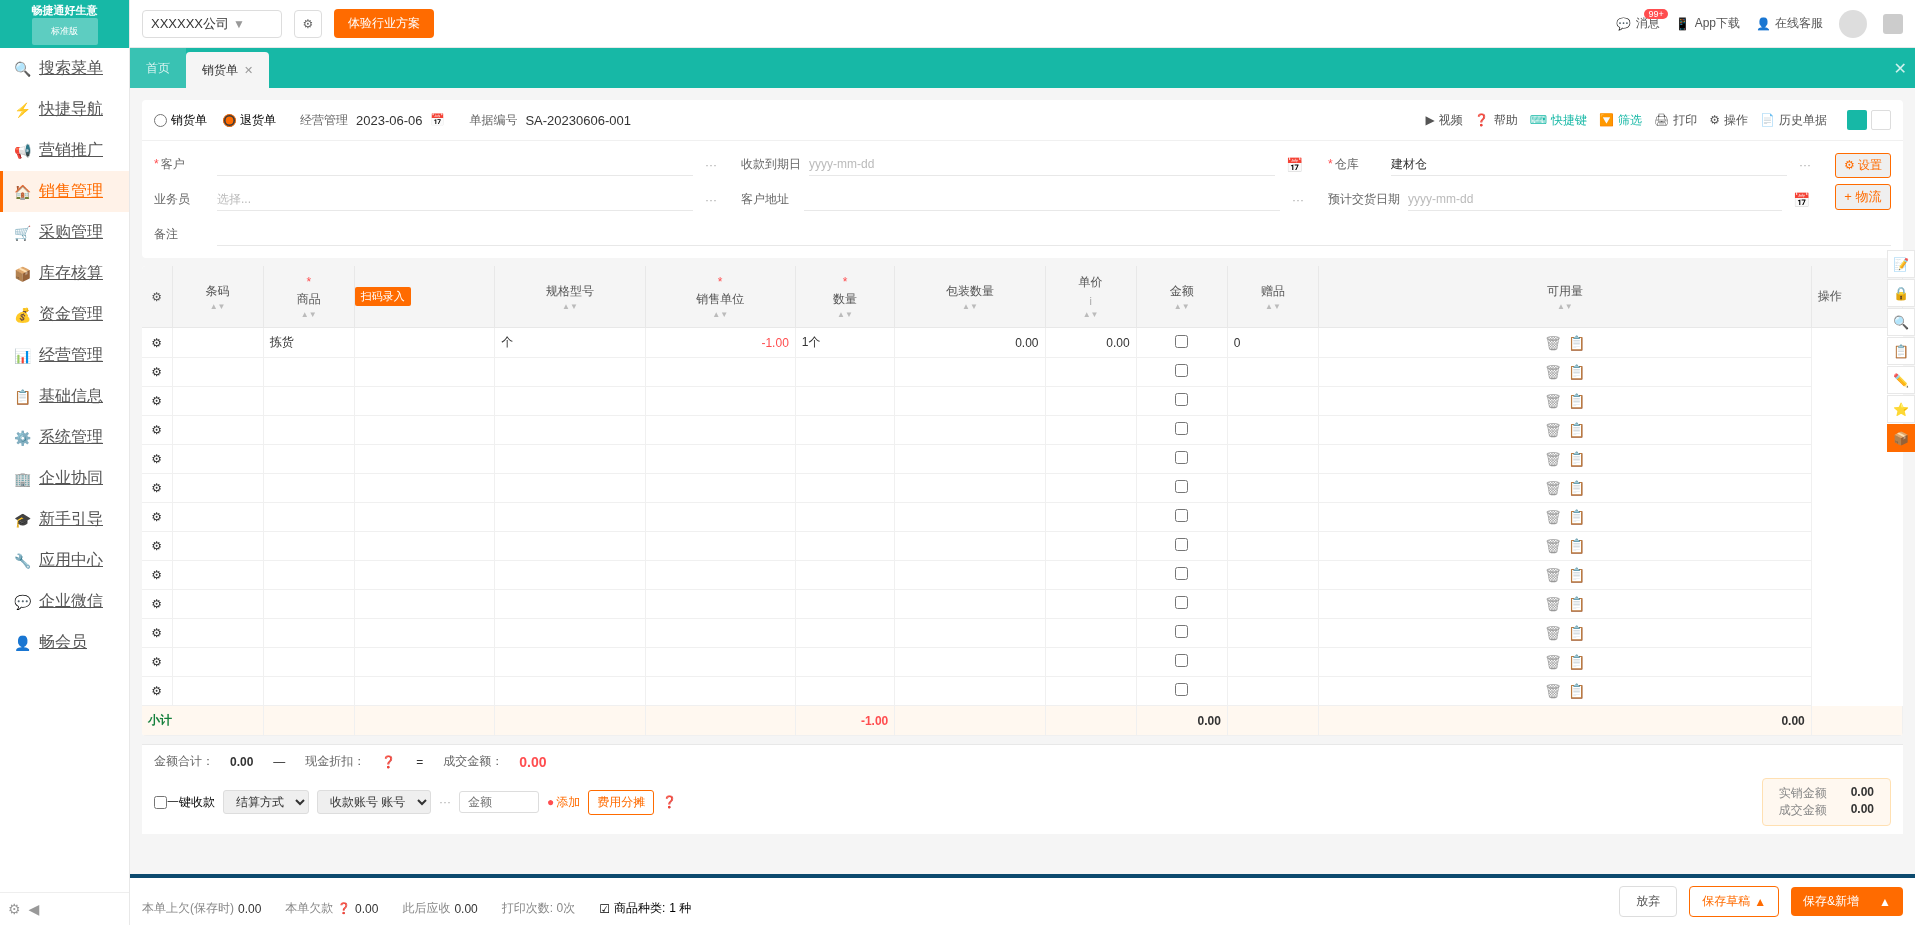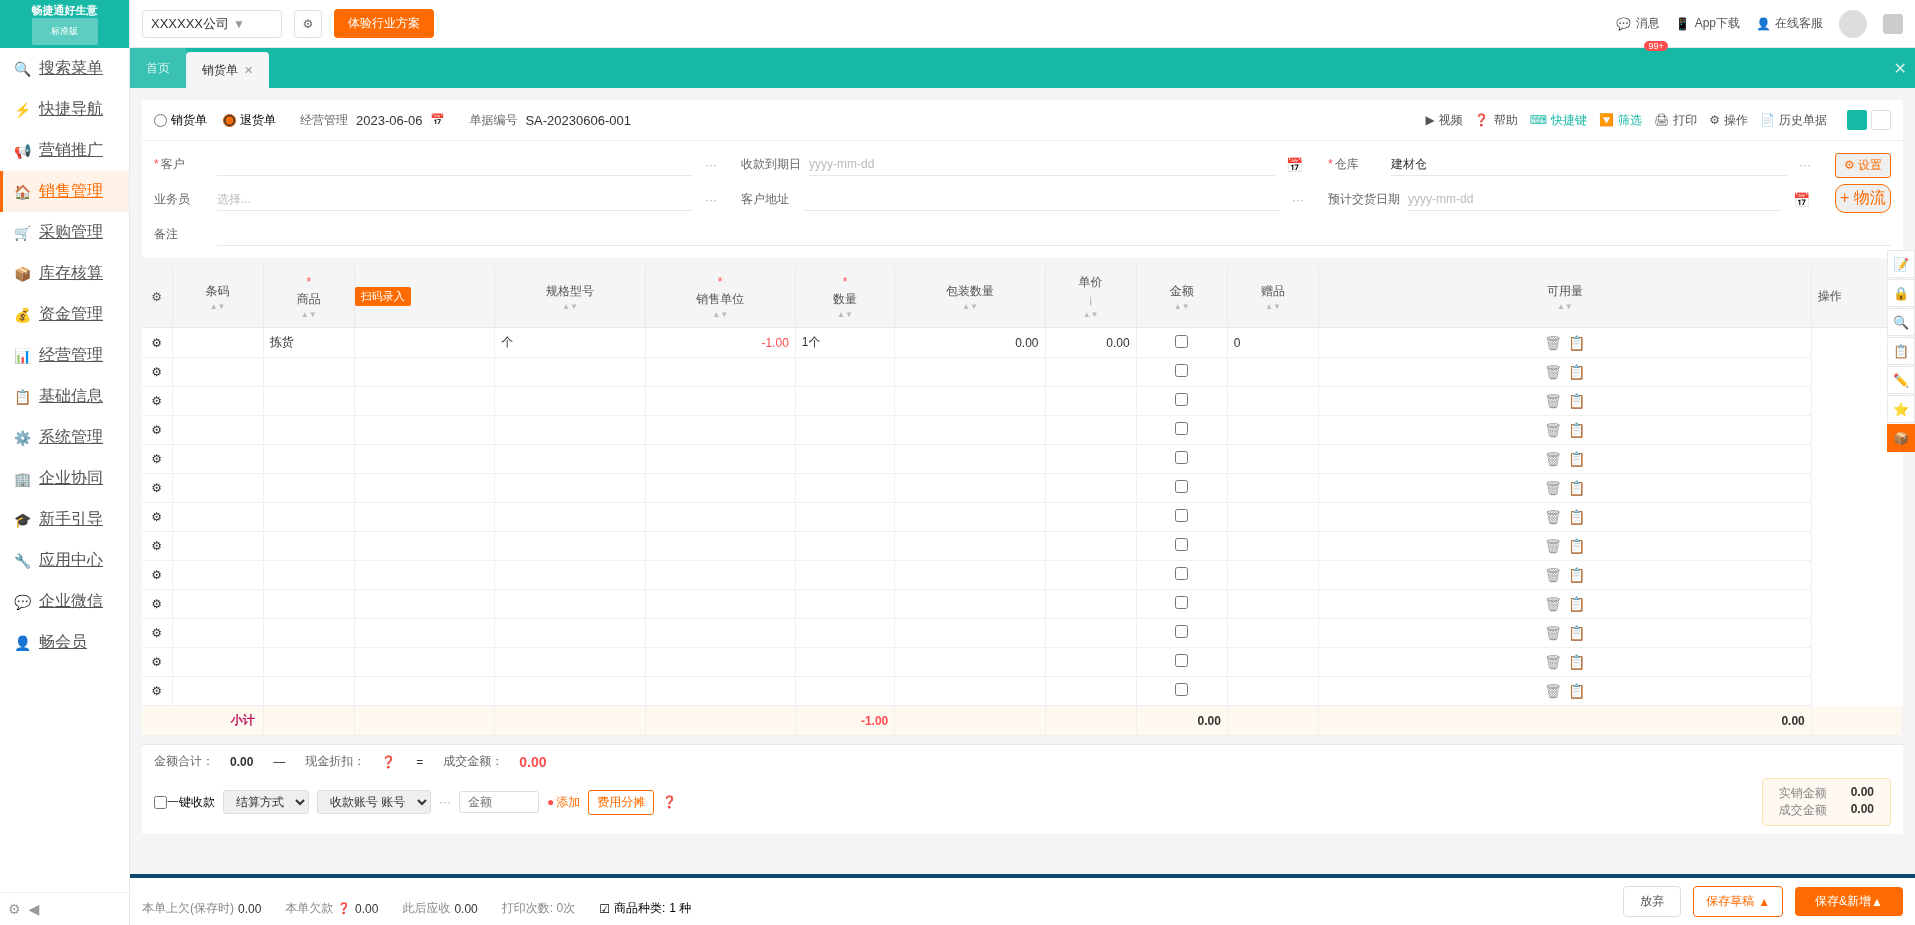--- a/index.html
+++ b/index.html
@@ -22,21 +22,21 @@
 
     
     .topbar { background: #fff; height: 48px; display: flex; align-items: center; padding: 0 12px; gap: 12px; border-bottom: 1px solid #e8e8e8; flex-shrink: 0; }
     .company-selector { display: flex; align-items: center; gap: 4px; cursor: pointer; border: 1px solid #ddd; padding: 4px 8px; border-radius: 4px; min-width: 140px; }
     .company-name { font-size: 13px; color: #333; }
     .company-dropdown { color: #999; }
     .gear-btn { width: 28px; height: 28px; border-radius: 4px; border: 1px solid #ddd; display: flex; align-items: center; justify-content: center; cursor: pointer; color: #666; }
     .trial-btn { background: #ff6b00; color: #fff; border: none; padding: 6px 14px; border-radius: 4px; cursor: pointer; font-size: 12px; }
     .topbar-right { margin-left: auto; display: flex; align-items: center; gap: 16px; }
     .msg-btn { position: relative; display: flex; align-items: center; gap: 4px; cursor: pointer; color: #555; }
-    .badge { position: absolute; top: -6px; right: -8px; background: #ff4d4f; color: #fff; border-radius: 8px; padding: 0 4px; font-size: 9px; margin-top: 32px; }
+    .badge { position: absolute; top: -6px; right: -8px; background: #ff4d4f; color: #fff; border-radius: 8px; padding: 0 4px; font-size: 9px; }
     .topbar-action { display: flex; align-items: center; gap: 4px; cursor: pointer; color: #555; font-size: 12px; }
     .avatar { width: 28px; height: 28px; border-radius: 50%; background: #ddd; }
 
     
     .tabbar { background: #17b8a6; height: 40px; display: flex; align-items: stretch; flex-shrink: 0; }
     .tab { padding: 0 16px; display: flex; align-items: center; gap: 6px; cursor: pointer; color: rgba(255,255,255,0.8); font-size: 13px; }
     .tab.active { background: #f5f5f5; color: #333; border-radius: 4px 4px 0 0; margin-top: 4px; }
     .tab-close { font-size: 11px; color: #999; cursor: pointer; }
     .tab-home { background: rgba(255,255,255,0.15); }
 
@@ -58,21 +58,21 @@
     .header-actions { margin-left: auto; display: flex; align-items: center; gap: 12px; }
     .header-action-btn { display: flex; align-items: center; gap: 4px; cursor: pointer; color: #555; font-size: 12px; }
     .field-row { display: flex; align-items: center; gap: 8px; }
     .field-label { color: #666; white-space: nowrap; min-width: 55px; }
     .field-label.required::before { content: '*'; color: #ff4d4f; margin-right: 2px; }
     .field-input { flex: 1; border: none; border-bottom: 1px solid #e8e8e8; padding: 4px 0; color: #333; outline: none; }
     .field-input::placeholder { color: #bbb; }
     .field-dots { color: #aaa; cursor: pointer; margin-left: 4px; }
     .field-cal { color: #aaa; cursor: pointer; margin-left: 4px; font-size: 14px; }
     .set-btn { color: #ff6b00; border: 1px solid #ff6b00; padding: 3px 8px; border-radius: 3px; cursor: pointer; font-size: 12px; }
-    .logistics-btn { color: #ff6b00; border: 1px solid #ff6b00; padding: 3px 2px; border-radius: 10px; cursor: pointer; font-size: 16px; }
+    .logistics-btn { color: #ff6b00; border: 1px solid #ff6b00; padding: 3px 2px; border-radius: 3px; cursor: pointer; font-size: 13px; }
 
     
     .table-container { background: #fff; border-radius: 4px; overflow: hidden; }
     .table-wrapper { overflow-x: auto; }
     table { width: 100%; border-collapse: collapse; min-width: 1400px; }
     table thead tr { background: #f5f5f5; }
     table th { padding: 8px 6px; text-align: left; color: #555; border-bottom: 1px solid #e8e8e8; border-right: 1px solid #e8e8e8; white-space: nowrap; font-weight: normal; font-size: 12px; }
     table td { padding: 6px; border-bottom: 1px solid #f0f0f0; border-right: 1px solid #f0f0f0; color: #333; font-size: 12px; }
     table td.red { color: #ff4d4f; text-align: right; }
     table td.right { text-align: right; }
@@ -108,21 +108,21 @@
     
     .status-bar { background: #fff; border-top: 4px solid #0c4a6e; padding: 8px 12px; display: flex; align-items: flex-end; gap: 24px; flex-shrink: 0; }
     .status-item { display: flex; align-items: center; gap: 4px; color: #555; }
     .status-label { color: #888; }
     .status-num { color: #333; }
     .print-count { color: #888; }
     .product-type { display: flex; align-items: center; gap: 4px; }
     .status-actions { margin-left: auto; display: flex; align-items: center; gap: 12px; }
     .abandon-btn { border: 1px solid #ddd; padding: 6px 16px; border-radius: 4px; cursor: pointer; background: #fff; color: #555; }
     .save-draft-btn { border: 1px solid #ff6b00; padding: 6px 12px; border-radius: 4px; cursor: pointer; background: #fff; color: #ff6b00; display: flex; align-items: center; gap: 4px; }
-    .save-new-btn { background: #ff6b00; color: #fff; border: none; padding: 6px 20px; border-radius: 4px; cursor: pointer; display: flex; align-items: center; gap: 0; }
+    .save-new-btn { background: #ff6b00; color: #fff; border: none; padding: 6px 12px; border-radius: 4px; cursor: pointer; display: flex; align-items: center; gap: 20px; }
     .summary-row { display: flex; gap: 24px; font-size: 12px; }
     .summary-label { color: #888; }
     .summary-value { color: #333; font-weight: bold; }
   </style>
 </head>
 <body>
 
 <div class="sidebar">
   <div class="sidebar-logo">
     <div>
@@ -671,21 +671,21 @@
       <td>
         <div class="action-icons">
           <span class="action-icon">🗑</span>
           <span class="action-icon">📋</span>
         </div>
       </td>
     </tr>
             </tbody>
           <tfoot>
             <tr class="subtotal-row">
-              <td colspan="2" style="text-align:right;padding-right:8px;color:#be185d;">小计</td>
+              <td colspan="2" style="text-align:left;padding-right:8px;color:#15803d;">小计</td>
               <td></td>
               <td></td>
               <td></td>
               <td></td>
               <td class="red">-1.00</td>
               <td></td>
               <td></td>
               <td class="right">0.00</td>
               <td></td>
               <td class="right">0.00</td>

